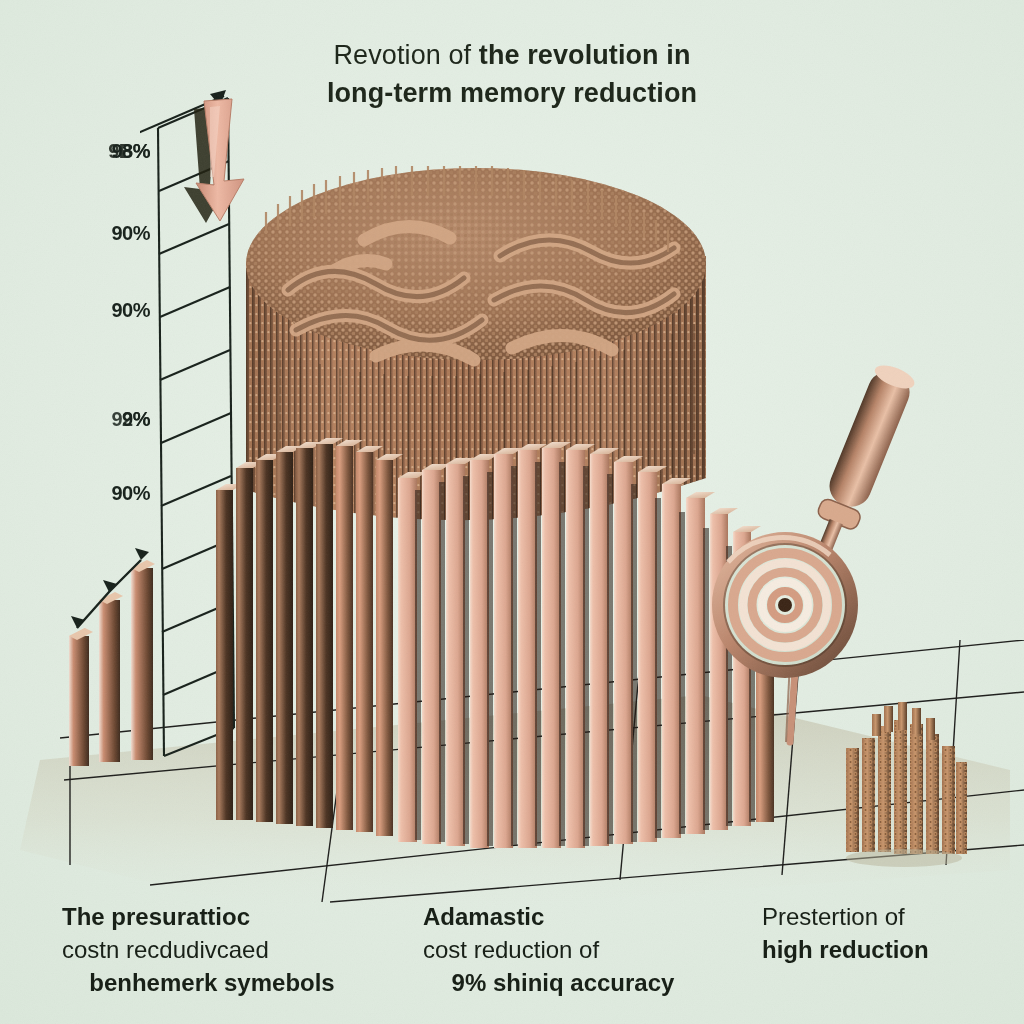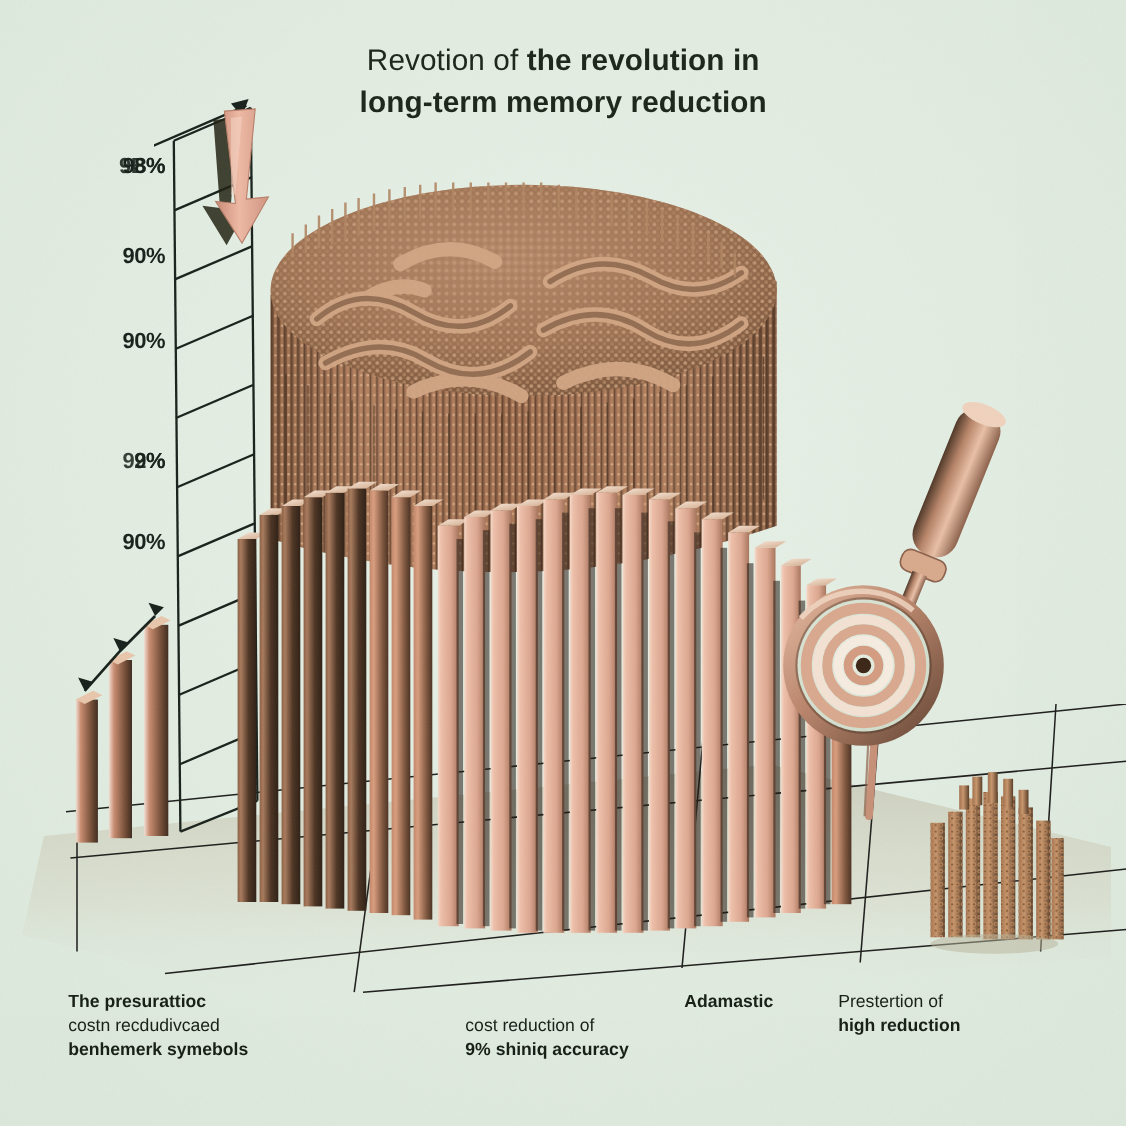--- a/index.html
+++ b/index.html
@@ -56,35 +56,35 @@
 
   
   .magnifier{position:absolute;left:690px;top:350px;width:240px;height:400px;}
 
   
   .pincluster{position:absolute;left:838px;top:700px;width:150px;height:170px;}
 
   
   .catlabel{
     position:absolute;color:#141c13;
-    font-size:16px;line-height:1.38;
+    font-size:24px;line-height:1.38;
     font-weight:400;
   }
-  .catlabel .ln3{font-weight:700;}
+  .catlabel .ln3{font-weight:700;text-align:center;}
   .catlabel .ln1{font-weight:700;}
 
   #cat0{left:62px;top:900px;width:300px;}
   #cat1{left:423px;top:900px;width:280px;}
   #cat2{left:762px;top:900px;width:250px;}
 
   #cat0 .ln1{font-weight:700;}
   #cat0 .ln2{font-weight:400;}
   #cat0 .ln3{font-weight:700;}
 
-  #cat1 .ln1{font-weight:700;text-align:right;}
+  #cat1 .ln1{font-weight:700;}
   #cat1 .ln2{font-weight:400;}
   #cat1 .ln3{font-weight:700;}
 
   #cat2 .ln1{font-weight:400;}
   #cat2 .ln2{font-weight:700;}
 
   
   .grain{position:absolute;left:0;top:0;width:1024px;height:1024px;pointer-events:none;}
 </style>
 </head>

